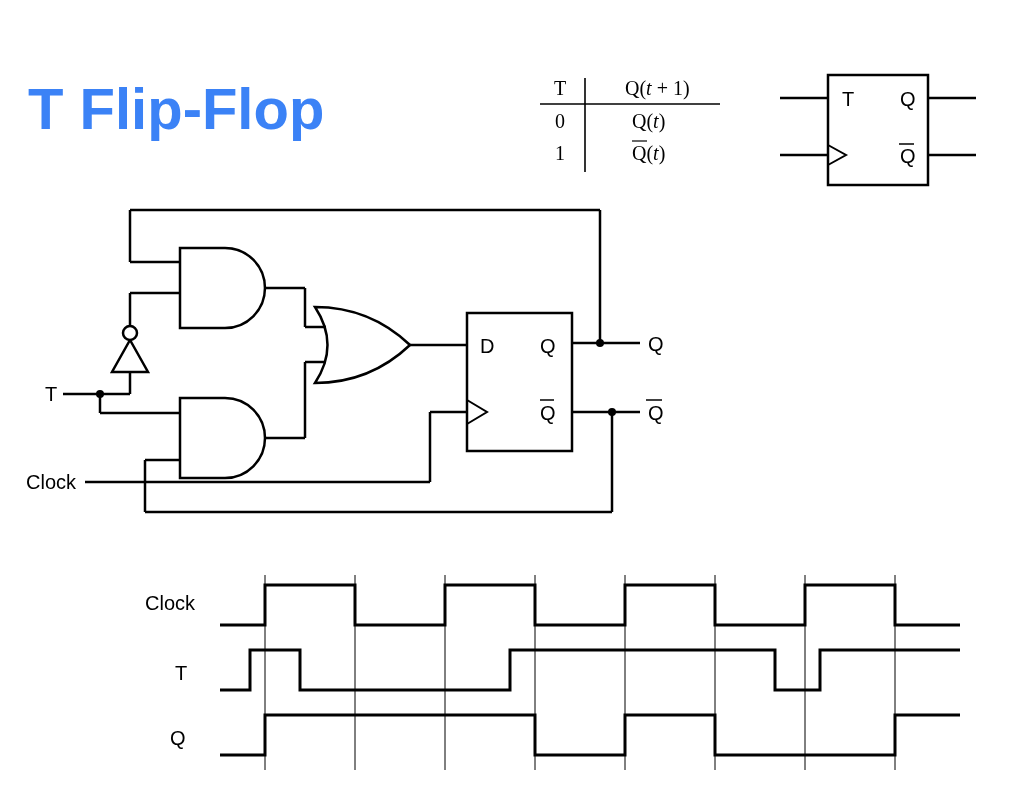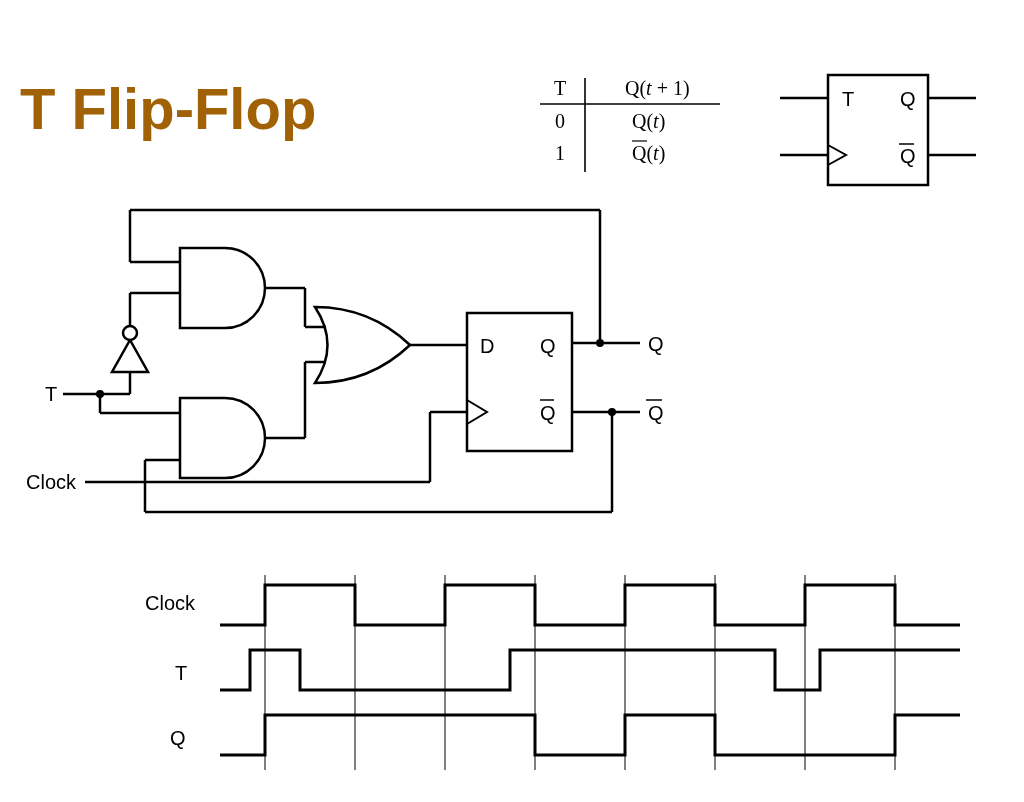--- a/index.html
+++ b/index.html
@@ -7,25 +7,25 @@
     padding: 0;
     width: 1024px;
     height: 802px;
     background: #ffffff;
     font-family: Arial, Helvetica, sans-serif;
     position: relative;
     overflow: hidden;
   }
   .title {
     position: absolute;
-    left: 20px;
+    left: 28px;
     top: 75px;
     font-size: 58px;
     font-weight: bold;
-    color: #a16207;
+    color: #3b82f6;
   }
   .svg-layer {
     position: absolute;
     left: 0; top: 0;
   }
   text {
     font-family: Arial, Helvetica, sans-serif;
   }
   .lbl {
     font-size: 20px;

